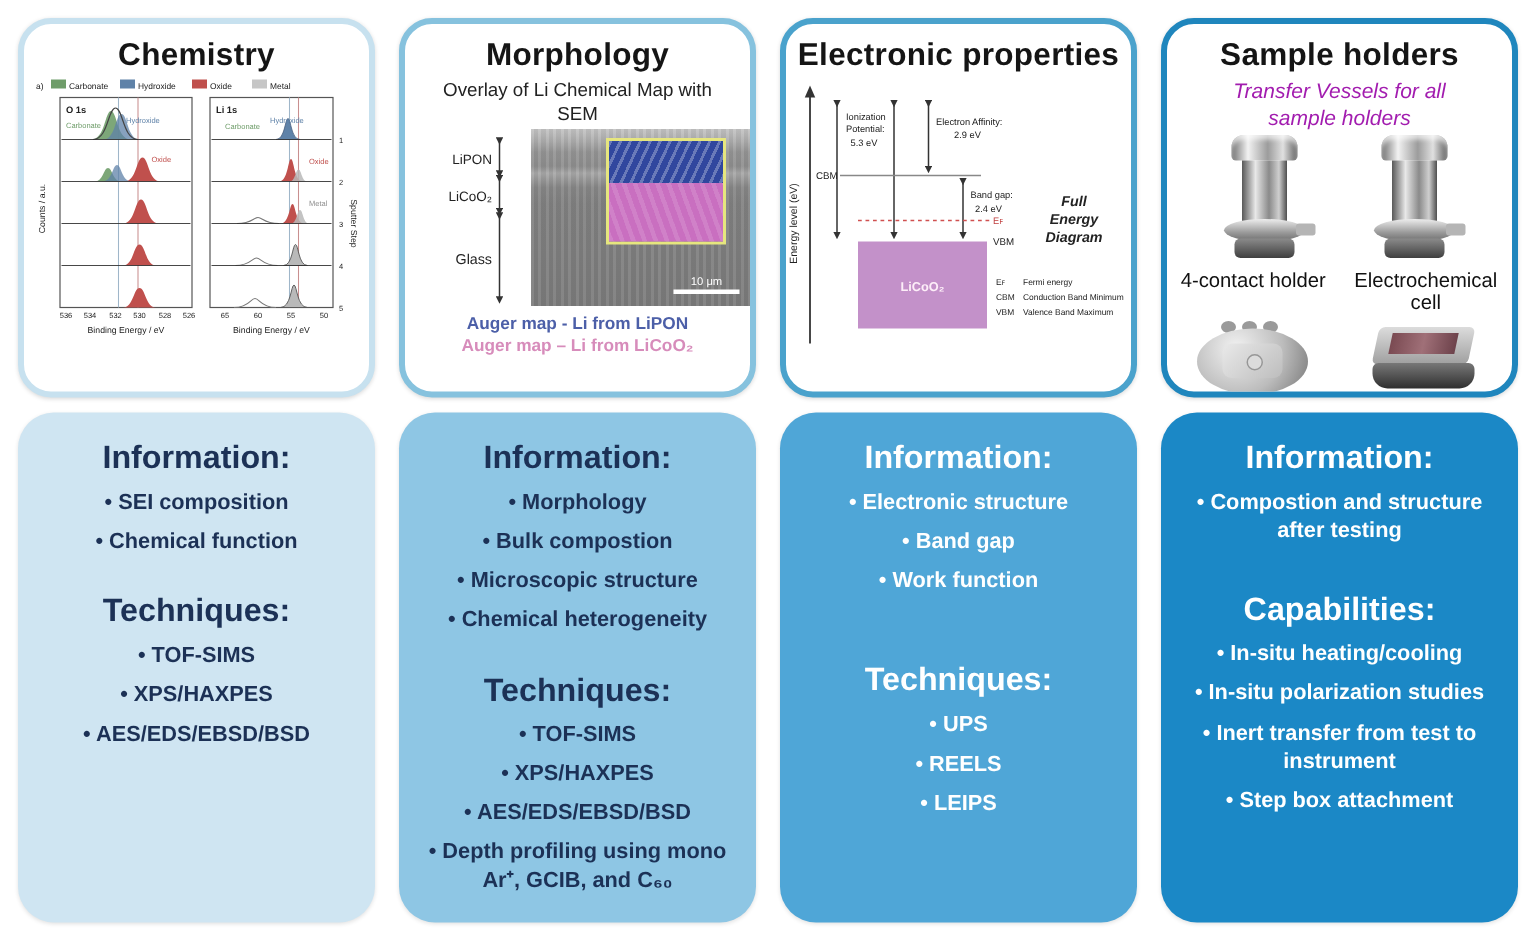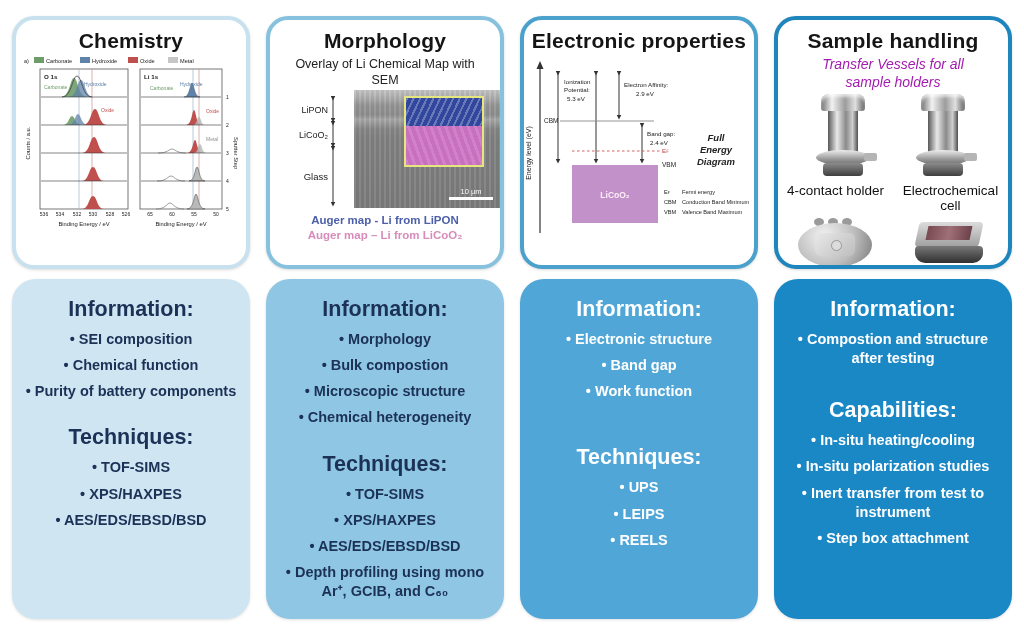--- a/index.html
+++ b/index.html
@@ -1,17 +1,17 @@
 <!DOCTYPE html>
 <html><head>
 <meta charset="utf-8">
 <style>
   html,body{margin:0;padding:0;background:#fff;width:1024px;height:630px;overflow:hidden;
     font-family:"Liberation Sans",sans-serif;-webkit-font-smoothing:antialiased;}
-  .wrap{width:1000px;margin:16px auto;}
+  .wrap{width:1000px;margin:0 auto;padding-top:12px;}
   .row{display:flex;gap:16px;}
   .col{width:238px;display:flex;flex-direction:column;}
   .top-card{background:#fff;border:4px solid #ccc;border-radius:22px;height:245px;
     box-shadow:0 1px 3px rgba(0,0,0,.15);overflow:hidden;text-align:center;}
   .card-title{font-size:21px;font-weight:bold;color:#151515;margin-top:9px;letter-spacing:.2px;}
   .bottom-card{margin-top:10px;border-radius:24px;height:314px;padding:16px 12px 10px 12px;
     text-align:center;box-shadow:0 1px 3px rgba(0,0,0,.12);}
   .bc-heading{font-size:21.5px;font-weight:bold;margin:2px 0 8px 0;}
   .bc-list{list-style:none;margin:0;padding:0;}
   .bc-list li{font-size:14.5px;font-weight:bold;line-height:1.32;margin:7px 0;}
@@ -161,21 +161,20 @@
         <text x="204" y="158" font-size="5" fill="#222">5</text>
         <text x="212" y="100" font-size="5.8" fill="#222" text-anchor="middle" transform="rotate(90 212 100)">Sputter Step</text>
       </svg>
     </div>
     <div class="bottom-card" style="background: rgb(207, 229, 242); color: rgb(28, 49, 86);">
       <div class="section">
         <div class="bc-heading">Information:</div>
         <ul class="bc-list">
           <li><span class="em"></span><span>SEI composition</span></li>
           <li><span class="em"></span><span>Chemical function</span></li>
-          <li><span class="em"></span><span>Purity of battery components</span></li>
         </ul>
       </div>
       <div class="section">
         <div class="bc-heading">Techniques:</div>
         <ul class="bc-list">
           <li><span class="em"></span><span>TOF-SIMS</span></li>
           <li><span class="em"></span><span>XPS/HAXPES</span></li>
           <li><span class="em"></span><span>AES/EDS/EBSD/BSD</span></li>
         </ul>
       </div>
@@ -293,30 +292,30 @@
         <ul class="bc-list">
           <li><span class="em"></span><span>Electronic structure</span></li>
           <li><span class="em"></span><span>Band gap</span></li>
           <li><span class="em"></span><span>Work function</span></li>
         </ul>
       </div>
       <div class="section" style="margin-top:44px;">
         <div class="bc-heading">Techniques:</div>
         <ul class="bc-list">
           <li><span class="em"></span><span>UPS</span></li>
+          <li><span class="em"></span><span>REELS</span></li>
           <li><span class="em"></span><span>LEIPS</span></li>
-          <li><span class="em"></span><span>REELS</span></li>
         </ul>
       </div>
     </div>
   </div>
 
   <div class="col">
     <div class="top-card" style="border-color: rgb(31, 134, 189);">
-      <div class="card-title">Sample handling</div>
+      <div class="card-title">Sample holders</div>
       <div class="s-sub">Transfer Vessels for all sample holders</div>
       <div class="vrow">
         <div class="vessel">
           <div class="v-cap"></div>
               <div class="v-body"></div>
               <div class="v-flange"></div>
               <div class="v-clamp"></div>
               <div class="v-base"></div>
         </div>
         <div class="vessel">

